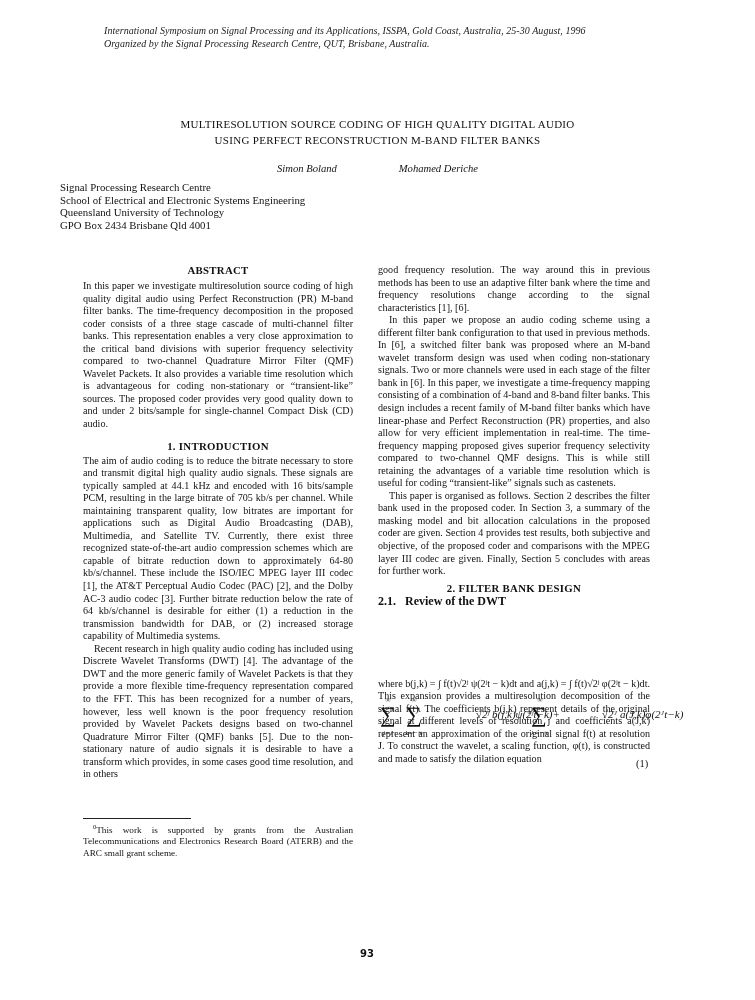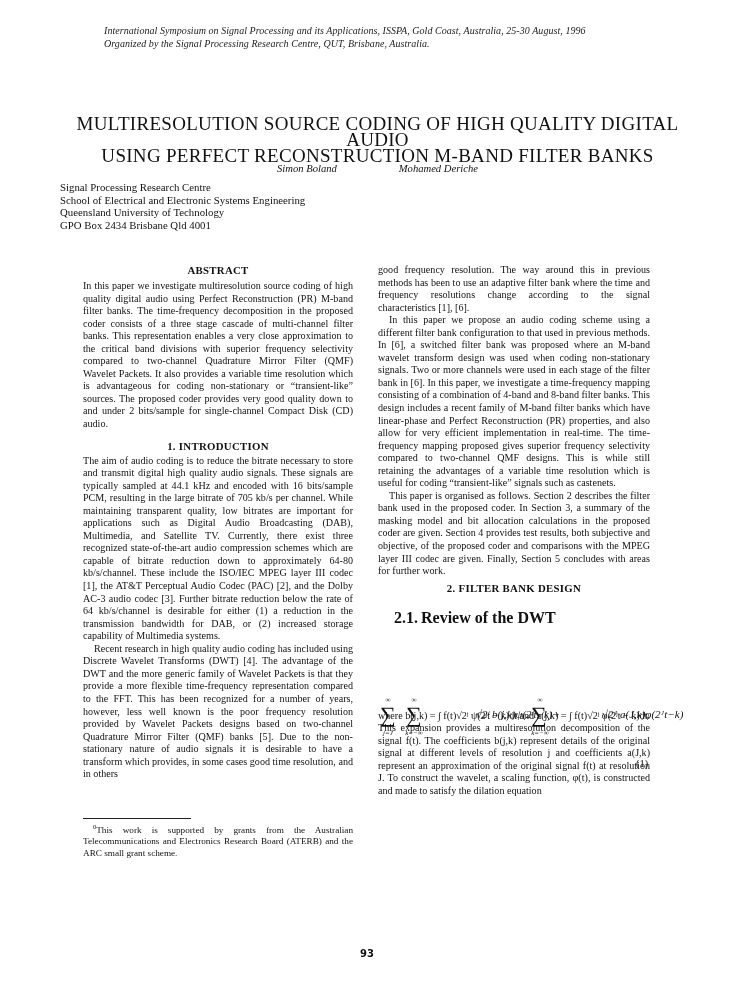--- a/index.html
+++ b/index.html
@@ -9,21 +9,21 @@
     color: #111111;
   }
   .abs { position: absolute; }
   .header {
     left: 104px; top: 24px; width: 560px;
     font-style: italic; font-size: 10px; line-height: 13px; color: #222;
     letter-spacing: 0.05px;
   }
   .title {
     left: 60px; top: 116px; width: 635px; text-align: center;
-    font-size: 19px; line-height: 16px; font-weight: normal; letter-spacing: 0.3px;
+    font-size: 11px; line-height: 16px; font-weight: normal; letter-spacing: 0.3px;
   }
   .authors {
     left: 60px; top: 163px; width: 635px; text-align: center;
     font-size: 10.6px; font-style: italic;
   }
   .authors span { display: inline-block; }
   .authors .a1 { margin-right: 62px; }
   .affil {
     left: 60px; top: 181px; width: 635px; text-align: left;
     font-size: 10.8px; line-height: 12.5px;
@@ -32,21 +32,21 @@
     font-size: 10.1px; line-height: 12.55px; text-align: justify;
     hyphens: manual;
   }
   .col-left { left: 83px; top: 264px; width: 270px; }
   .col-right { left: 378px; top: 264px; width: 272px; }
   .sec-head {
     text-align: center; font-weight: bold; font-size: 10.8px; letter-spacing: 0.3px;
     margin: 0; line-height: 13px;
   }
   .subsec-head {
-    font-weight: bold; font-size: 16px; margin: 16px; line-height: 13px;
+    font-weight: bold; font-size: 12px; margin: 0; line-height: 13px;
   }
   .subsec-head .num { display: inline-block; width: 27px; }
   p { margin: 0; }
   .indent { text-indent: 11px; }
   .footnote-rule {
     left: 83px; top: 818px; width: 108px; height: 0; border-top: 1px solid #222;
   }
   .footnote {
     left: 83px; top: 821px; width: 270px;
     font-size: 9.2px; line-height: 11.3px; text-align: justify;

